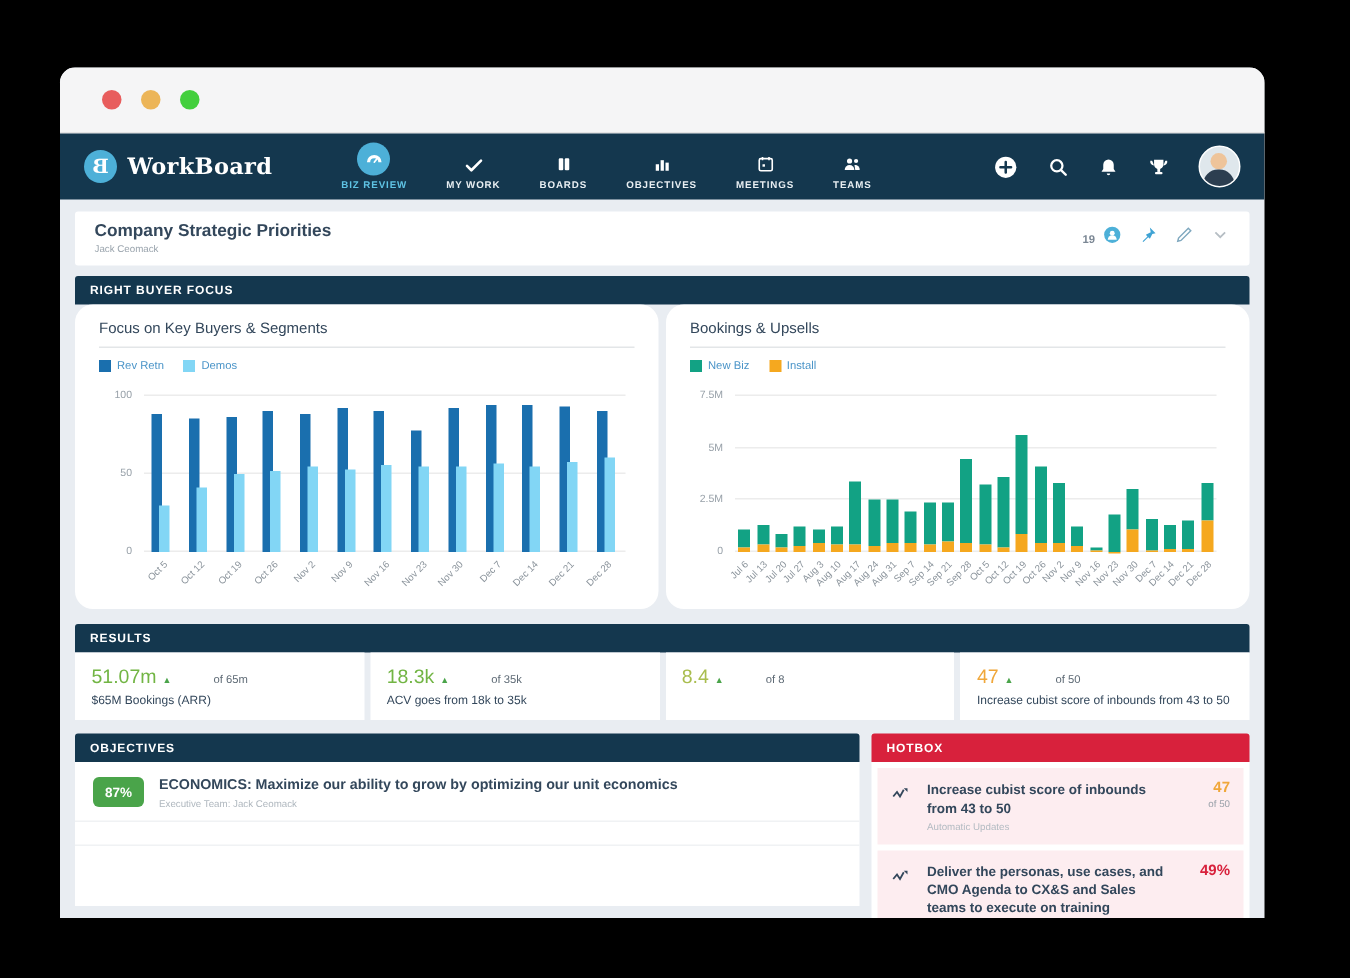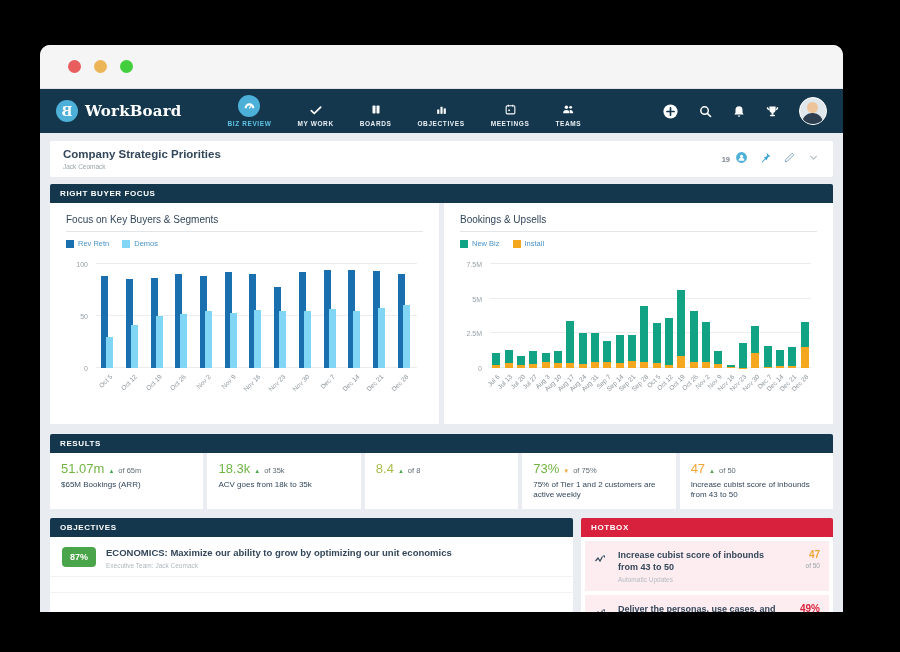--- a/index.html
+++ b/index.html
@@ -31,21 +31,21 @@
   .page{padding:8px 10px;}
   .title-card{background:#fff;border-radius:2px;padding:7px 13px;display:flex;align-items:center;justify-content:space-between;margin-bottom:7px;}
   .page-title{font-size:11.5px;font-weight:bold;color:#33475b;}
   .page-owner{font-size:6.5px;color:#9aa4ad;margin-top:3px;}
   .title-icons{display:flex;align-items:center;gap:11px;}
   .member-count{font-size:7.5px;color:#7b8794;font-weight:bold;margin-right:-6px;}
   .band{background:#14374e;color:#fff;font-size:8px;font-weight:bold;letter-spacing:.6px;padding:5px 10px;border-radius:2px 2px 0 0;}
   .band.red{background:#d8213c;}
   
   .charts-row{display:flex;gap:5px;margin-bottom:10px;}
-  .chart-card{flex:1;background:#fff;padding:11px 16px 22px 16px;}
+  .chart-card{flex:1;background:#fff;padding:11px 16px 4px 16px;border-radius:12px;}
   .chart-title{font-size:10px;color:#33475b;padding-bottom:6px;border-bottom:1px solid #e3e6e8;}
   .legend{display:flex;gap:13px;margin-top:7px;}
   .legend-item{display:flex;align-items:center;gap:4px;}
   .swatch{width:8px;height:8px;display:inline-block;}
   .legend-label{font-size:7.5px;color:#4a94c8;}
   .plot{position:relative;height:104px;margin:16px 6px 34px 30px;}
   .slots{position:absolute;inset:0;display:flex;z-index:1;}
   .slot{flex:1;position:relative;}
   .bar-back{position:absolute;bottom:0;left:calc(50% - 7px);width:7px;}
   .bar-front{position:absolute;bottom:0;left:calc(50% - 2px);width:7px;z-index:2;}
@@ -53,21 +53,21 @@
   .gridline{position:absolute;left:0;right:0;height:1px;background:#ececec;}
   .ytick{position:absolute;right:100%;padding-right:8px;font-size:7px;color:#98a1a9;transform:translateY(50%);}
   .xlabel{position:absolute;top:100%;margin-top:5px;right:50%;transform-origin:100% 0;transform:rotate(-45deg);
     font-size:6.5px;color:#8a939b;white-space:nowrap;}
   
   .results-row{display:flex;gap:4px;margin-bottom:9px;}
   .result-card{flex:1;background:#fff;padding:8px 11px;cursor:pointer;}
   .rc-top{display:flex;align-items:baseline;gap:4px;}
   .rc-value{font-size:13px;font-weight:normal;}
   .rc-trend{font-size:6px;}
-  .rc-target{font-size:7.5px;color:#5f6b76;}
+  .rc-target{font-size:7.5px;color:#5f6b76;margin-left:24px;}
   .rc-desc{font-size:8px;color:#33475b;margin-top:4px;line-height:1.3;}
   
   .lower-row{display:flex;gap:8px;align-items:flex-start;}
   .col-objectives{width:523px;}
   .col-hotbox{flex:1;}
   .obj-card{background:#fff;padding:2px 0 40px 0;}
   .obj-row{display:flex;align-items:flex-start;gap:10px;padding:8px 12px 7px 12px;border-bottom:1px solid #f0f2f4;cursor:pointer;}
   .obj-badge{min-width:34px;height:20px;border-radius:4px;color:#fff;font-size:9px;font-weight:bold;display:flex;align-items:center;justify-content:center;}
   .obj-title{font-size:9.5px;font-weight:bold;color:#33475b;line-height:1.25;}
   .obj-sub{font-size:6.5px;color:#b0b8bf;margin-top:3px;}
@@ -543,28 +543,20 @@
       </div>
       <div class="result-card">
         <div class="rc-top">
           <span class="rc-value" style="color: rgb(169, 189, 79);">8.4</span>
           <span class="rc-trend" style="color: rgb(74, 164, 74);">▲</span>
           <span class="rc-target">of 8</span>
         </div>
       </div>
       <div class="result-card">
         <div class="rc-top">
-          <span class="rc-value" style="color: rgb(114, 181, 68);">73%</span>
-          <span class="rc-trend" style="color: rgb(240, 167, 58);">▼</span>
-          <span class="rc-target">of 75%</span>
-        </div>
-        <div class="rc-desc">75% of Tier 1 and 2 customers are active weekly</div>
-      </div>
-      <div class="result-card">
-        <div class="rc-top">
           <span class="rc-value" style="color: rgb(240, 167, 58);">47</span>
           <span class="rc-trend" style="color: rgb(74, 164, 74);">▲</span>
           <span class="rc-target">of 50</span>
         </div>
         <div class="rc-desc">Increase cubist score of inbounds from 43 to 50</div>
       </div>
     </div>
 
     <div class="lower-row">
       <div class="col-objectives">

